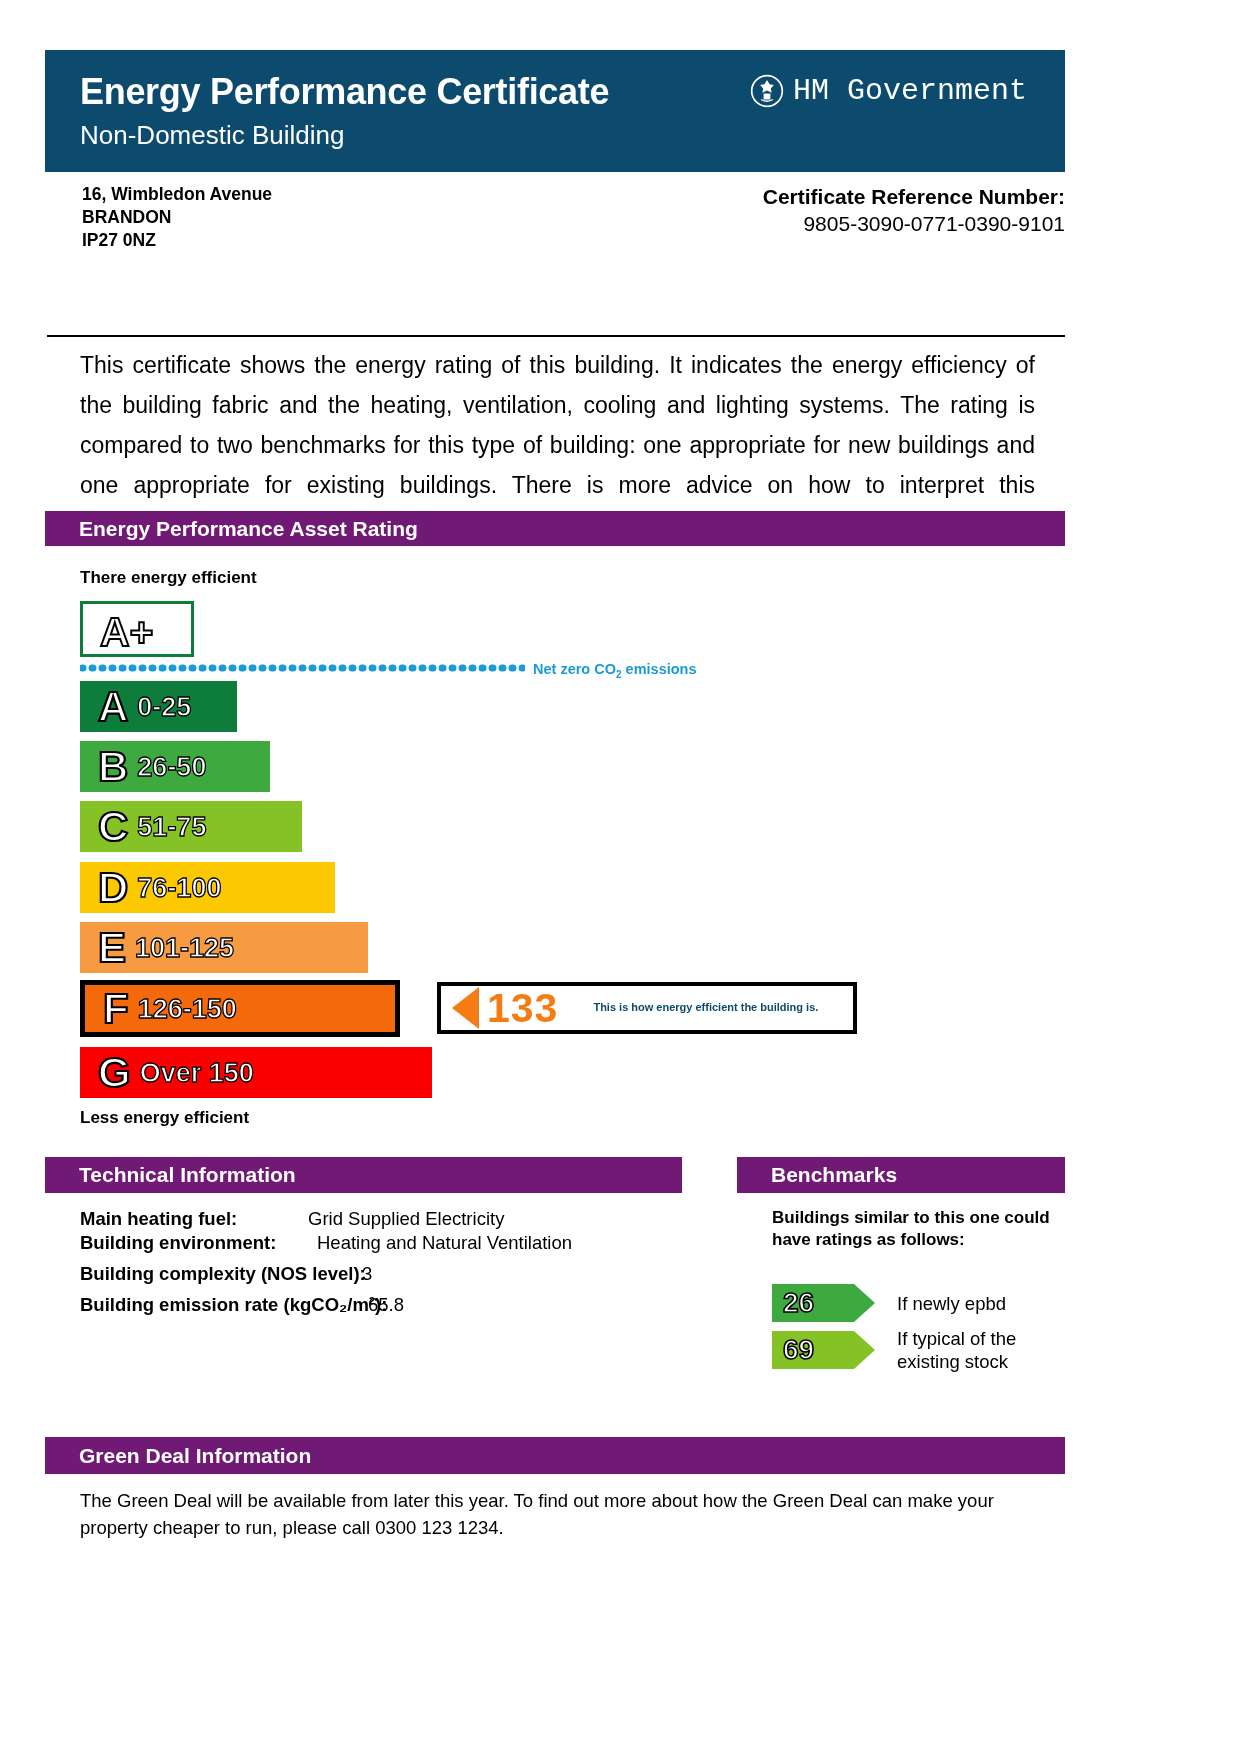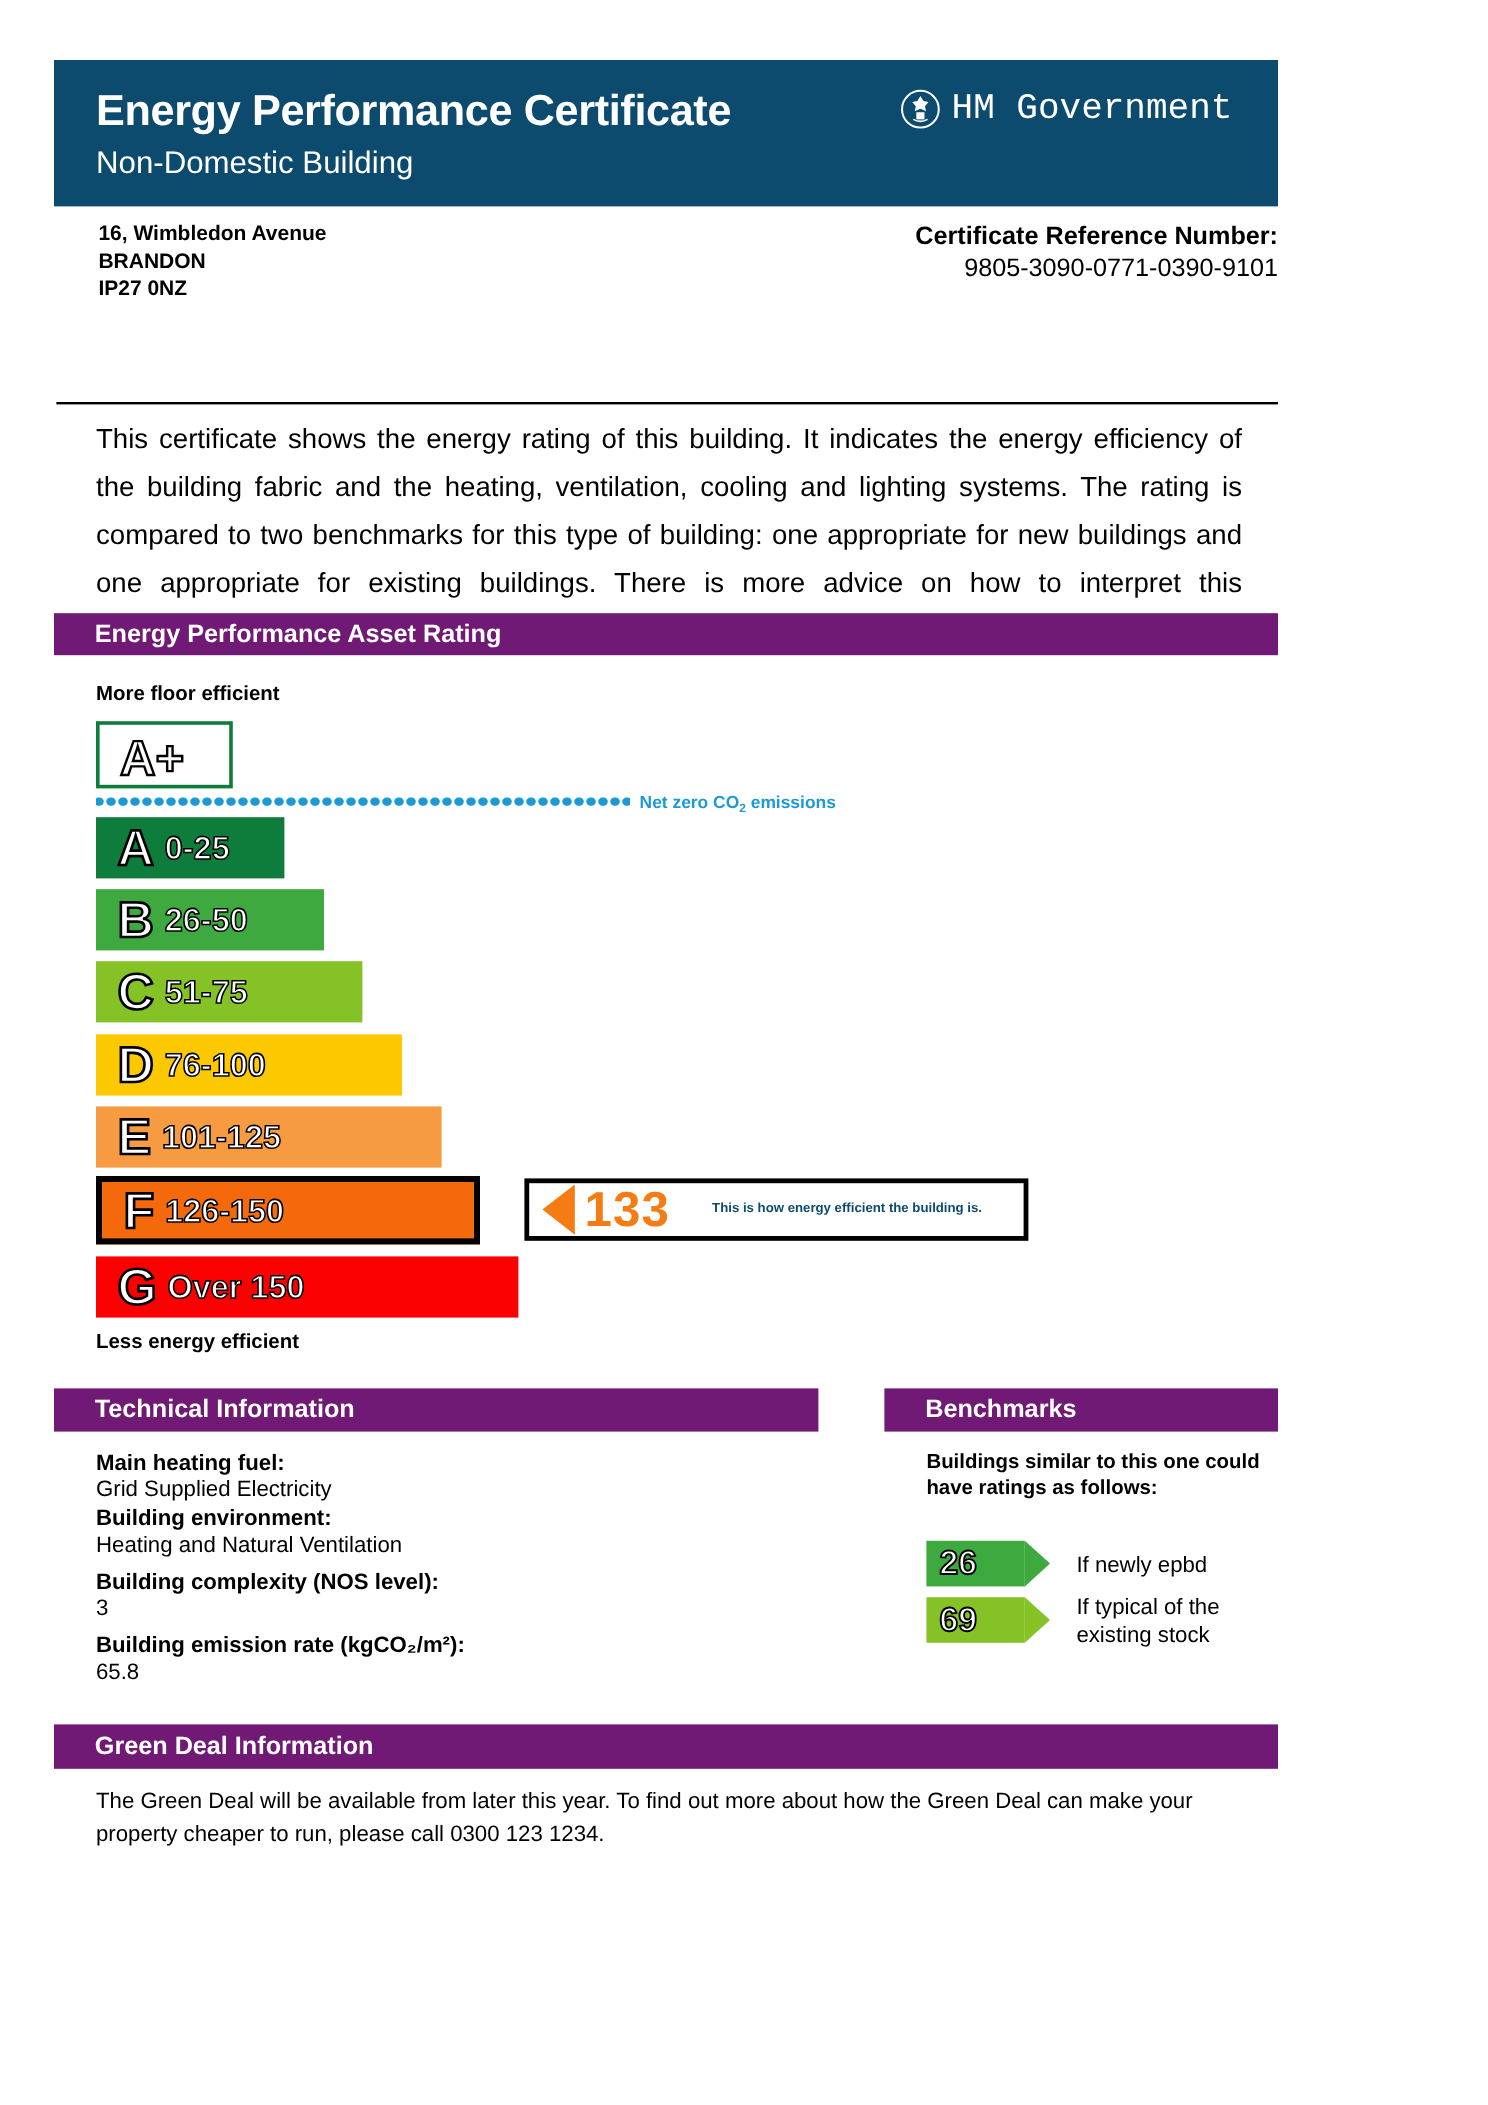--- a/index.html
+++ b/index.html
@@ -241,21 +241,20 @@
   .tech {
     position: absolute;
     left: 80px; top: 1208px;
     width: 600px;
   }
   .tech-row {
     display: flex;
     align-items: baseline;
     margin-bottom: 9px;
     font-size: 18.5px;
-    flex-direction: column;
   }
   .tech-row.tight { margin-bottom: 2px; }
   .tech-k {
     font-weight: bold;
     white-space: nowrap;
   }
   .tech-v {
     font-weight: normal;
     white-space: nowrap;
   }
@@ -356,21 +355,21 @@
   <div class="refblock">
     <div class="ref-label">Certificate Reference Number:</div>
     <div class="ref-num">9805-3090-0771-0390-9101</div>
   </div>
 
   <div class="rule"></div>
   <div class="intro">This certificate shows the energy rating of this building. It indicates the energy efficiency of the building fabric and the heating, ventilation, cooling and lighting systems. The rating is compared to two benchmarks for this type of building: one appropriate for new buildings and one appropriate for existing buildings. There is more advice on how to interpret this information on the Government's website www.communities.gov.uk/epbd.</div>
 
   <div class="secbar" id="bar-asset">Energy Performance Asset Rating</div>
 
-  <div class="lbl-more">More floor efficient</div>
+  <div class="lbl-more">There energy efficient</div>
 
   <div class="aplus-box">
     <span class="aplus-letter">A+</span>
   </div>
 
   <svg class="netzero-dots" viewBox="0 0 445 8" preserveAspectRatio="none">
     <line x1="2" y1="4" x2="443" y2="4" stroke="#1b9ad6" stroke-width="7" stroke-linecap="round" stroke-dasharray="1 9"></line>
   </svg>
   <div class="netzero-text">
     <span>Net zero CO</span><sub>2</sub><span> emissions</span>

